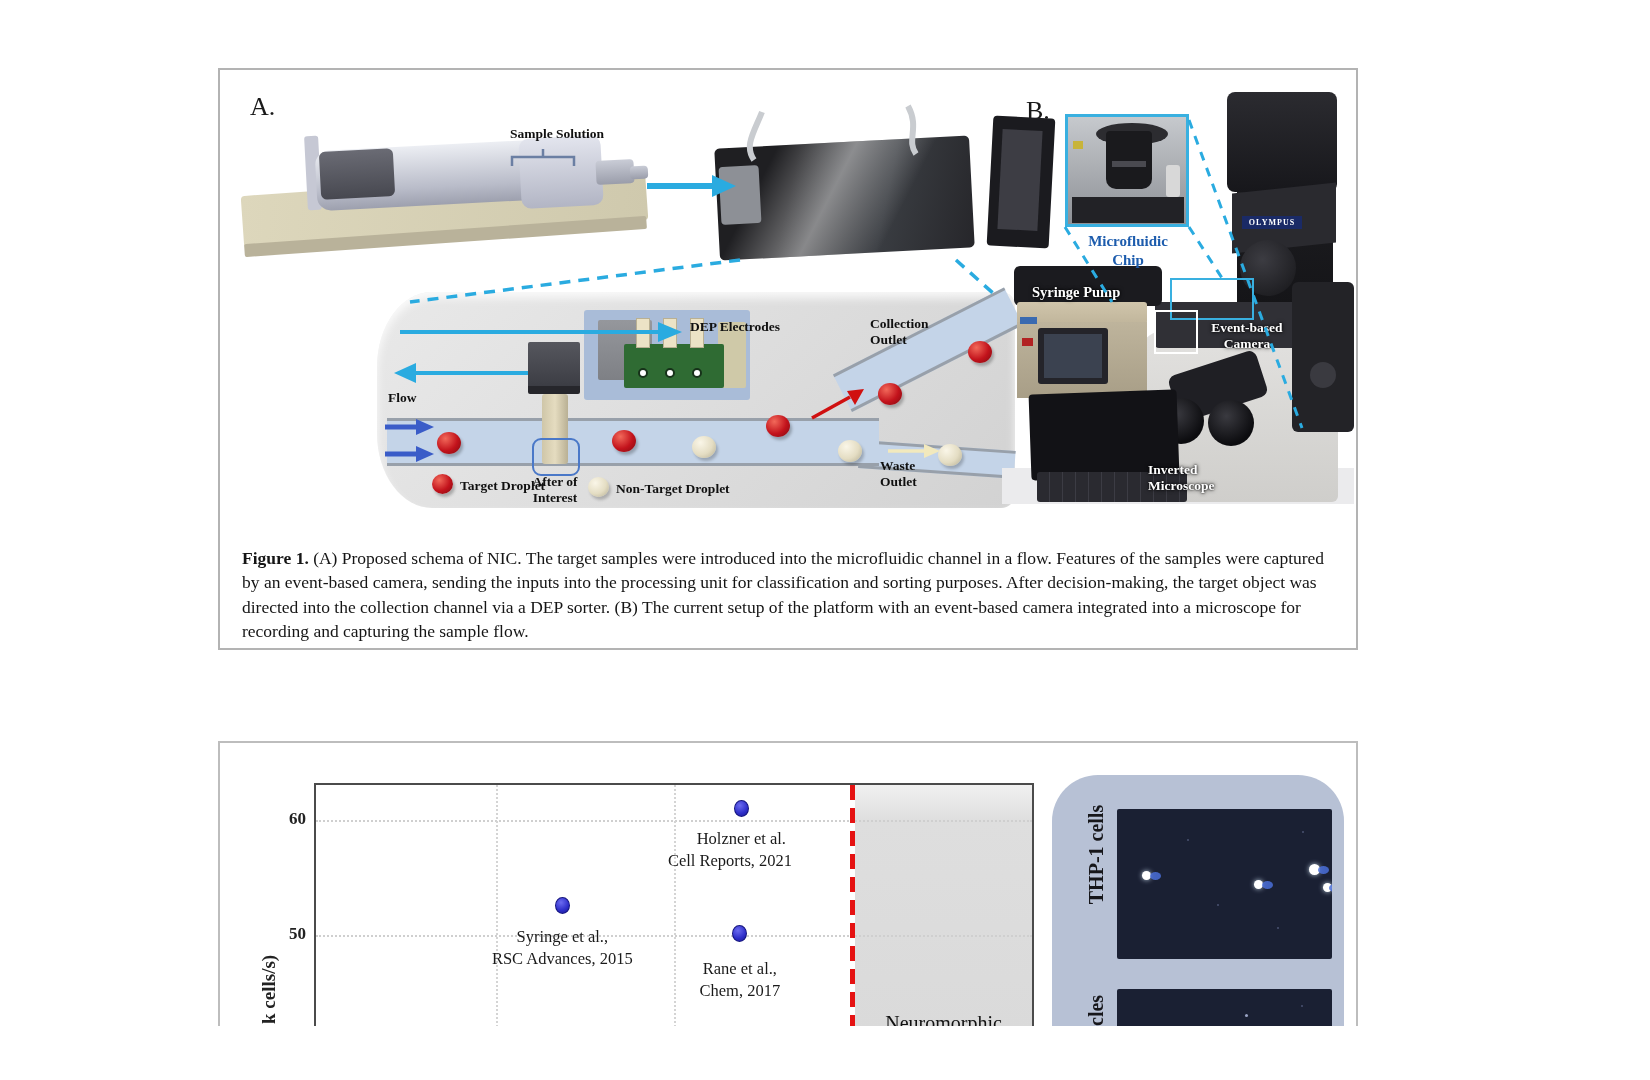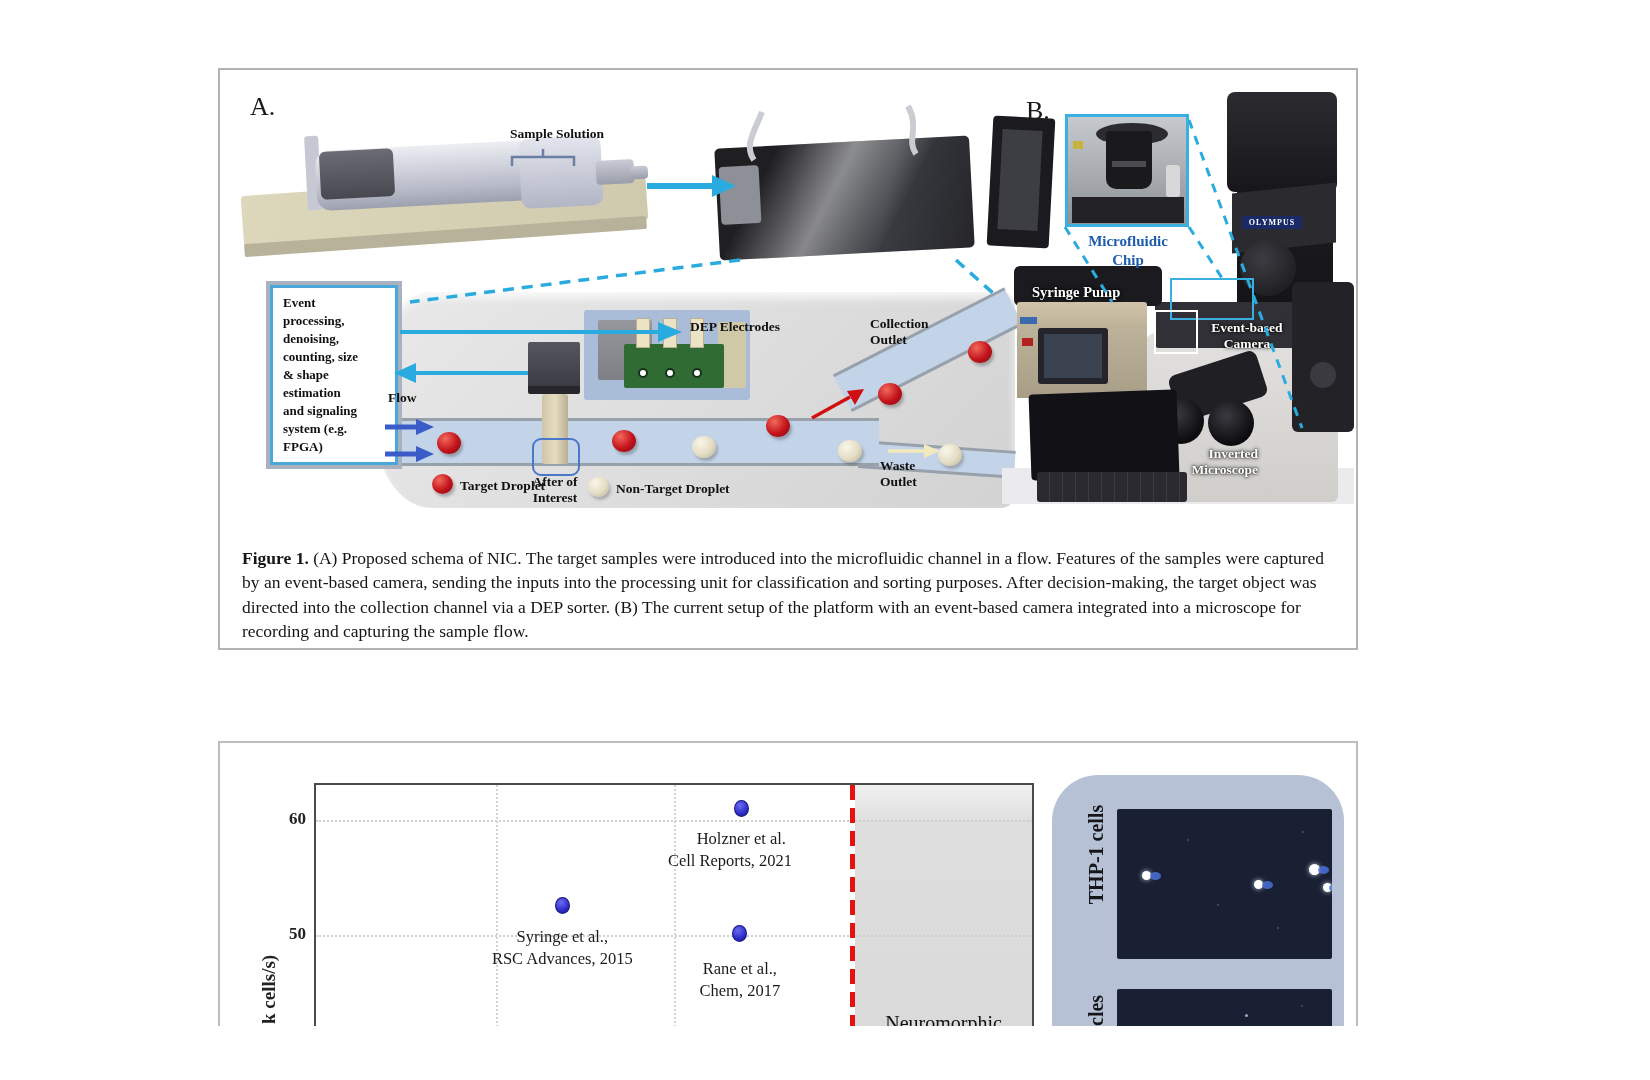--- a/index.html
+++ b/index.html
@@ -121,31 +121,20 @@
 
     <div class="abs drop-r" style="left:217px;top:362px;width:24px;height:22px;"></div>
     <div class="abs drop-r" style="left:392px;top:360px;width:24px;height:22px;"></div>
     <div class="abs drop-r" style="left:546px;top:345px;width:24px;height:22px;"></div>
     <div class="abs drop-r" style="left:658px;top:313px;width:24px;height:22px;"></div>
     <div class="abs drop-r" style="left:748px;top:271px;width:24px;height:22px;"></div>
     <div class="abs drop-b" style="left:472px;top:366px;width:24px;height:22px;"></div>
     <div class="abs drop-b" style="left:618px;top:370px;width:24px;height:22px;"></div>
     <div class="abs drop-b" style="left:718px;top:374px;width:24px;height:22px;"></div>
 
-    <div class="abs evbox" style="left:50px;top:215px;width:128px;height:180px;">
-        <div>Event</div>
-        <div>processing,</div>
-        <div>denoising,</div>
-        <div>counting, size</div>
-        <div>&amp; shape</div>
-        <div>estimation</div>
-        <div>and signaling</div>
-        <div>system (e.g.</div>
-        <div>FPGA)</div>
-      </div>
 
     <div class="abs lbl" style="left:470px;top:249px;">DEP Electrodes</div>
     <div class="abs lbl" style="left:168px;top:320px;">Flow</div>
     <div class="abs lbl ctr" style="left:290px;top:404px;width:90px;">
       <div>After of</div>
       <div>Interest</div>
     </div>
     <div class="abs lbl" style="left:650px;top:246px;">
       <div>Collection</div>
       <div>Outlet</div>
@@ -203,21 +192,21 @@
 
     <div class="abs blulbl ctr" style="left:838px;top:162px;width:140px;">
       <div>Microfluidic</div>
       <div>Chip</div>
     </div>
     <div class="abs wlbl" style="left:812px;top:214px;font-size:14.5px;">Syringe Pump</div>
     <div class="abs wlbl" style="left:972px;top:250px;width:110px;text-align:center;">
       <div>Event-based</div>
       <div>Camera</div>
     </div>
-    <div class="abs wlbl" style="left:928px;top:376px;width:110px;text-align:right;">
+    <div class="abs wlbl" style="left:928px;top:392px;width:110px;text-align:left;">
       <div>Inverted</div>
       <div>Microscope</div>
     </div>
 
     <svg class="abs" style="left:0;top:0;" width="1136" height="578">
 
       <path d="M292,96 V87 H354 V96 M323,87 V79" stroke="#6b7fa3" stroke-width="2.5" fill="none"></path>
 
       <path d="M542,42 C534,62 524,76 534,90" stroke="#c9ccd0" stroke-width="6" fill="none"></path>
       <path d="M688,36 C700,58 686,70 696,84" stroke="#c9ccd0" stroke-width="6" fill="none"></path>

